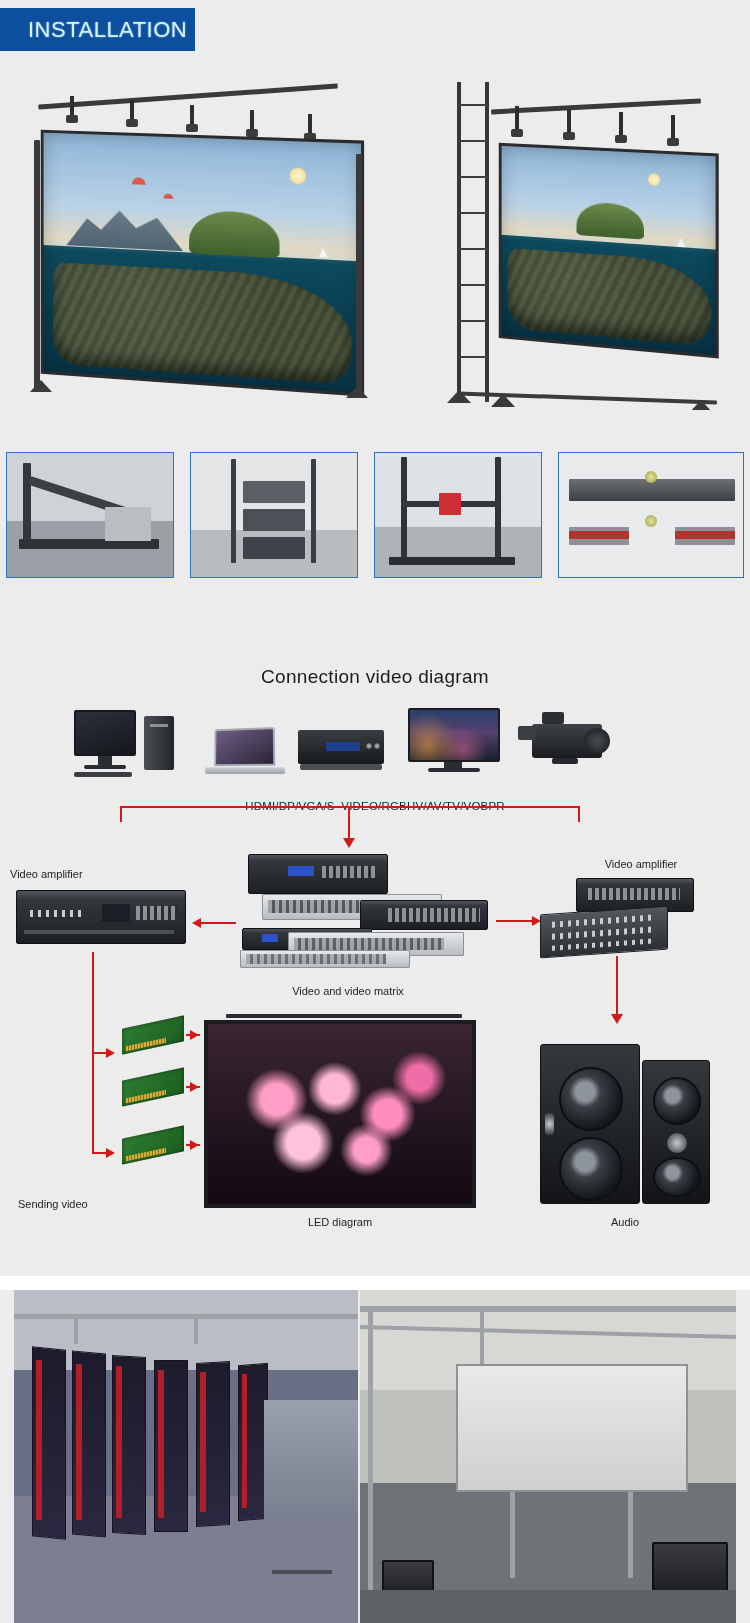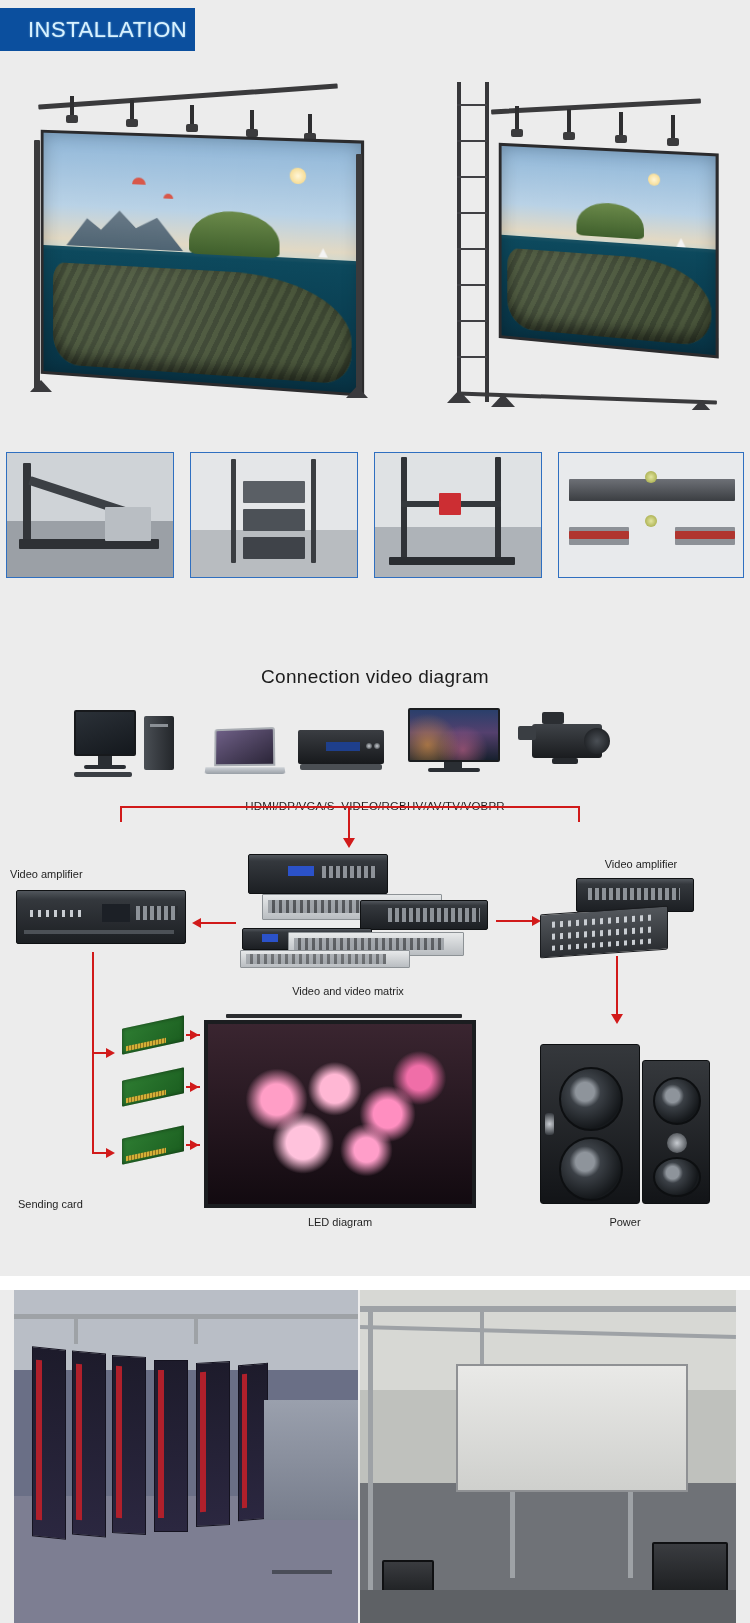--- a/index.html
+++ b/index.html
@@ -362,21 +362,21 @@
       <div class="knobs" style="left:12px; top:52px; width:104px; height:6px; transform:skewY(-4deg);"></div>
       <div class="knobs" style="left:12px; top:64px; width:104px; height:5px; transform:skewY(-4deg);"></div>
     </div>
 
     <div class="redline" style="left:92px; top:352px; width:2px; height:200px;"></div>
     <div class="redline" style="left:92px; top:452px; width:16px; height:2px;"></div>
     <div class="redline" style="left:92px; top:552px; width:16px; height:2px;"></div>
     <div class="arrow-r" style="left:106px; top:448px;"></div>
     <div class="arrow-r" style="left:106px; top:548px;"></div>
 
-    <div class="dg-label" style="left:18px; top:598px; width:120px; text-align:left;">Sending card</div>
+    <div class="dg-label" style="left:18px; top:598px; width:120px; text-align:left;">Sending video</div>
     <div class="dev" style="left:122px; top:418px; width:66px; height:34px;">
       <div class="card-pcb" style="left:0; top:4px; width:62px; height:26px; transform:skewY(-12deg);"></div>
       <div class="card-gold" style="left:4px; top:24px; width:40px; height:5px; transform:skewY(-12deg);"></div>
     </div>
     <div class="dev" style="left:122px; top:470px; width:66px; height:34px;">
       <div class="card-pcb" style="left:0; top:4px; width:62px; height:26px; transform:skewY(-12deg);"></div>
       <div class="card-gold" style="left:4px; top:24px; width:40px; height:5px; transform:skewY(-12deg);"></div>
     </div>
     <div class="dev" style="left:122px; top:528px; width:66px; height:34px;">
       <div class="card-pcb" style="left:0; top:4px; width:62px; height:26px; transform:skewY(-12deg);"></div>
@@ -403,21 +403,21 @@
         <div class="cone" style="left:18px; top:22px; width:64px; height:64px;"></div>
         <div class="cone" style="left:18px; top:92px; width:64px; height:64px;"></div>
         <div class="tweet" style="left:4px; top:68px; width:9px; height:22px; border-radius:3px;"></div>
       </div>
       <div class="speaker" style="left:102px; top:28px; width:68px; height:144px;">
         <div class="cone" style="left:10px; top:16px; width:48px; height:48px;"></div>
         <div class="tweet" style="left:24px; top:72px; width:20px; height:20px;"></div>
         <div class="cone" style="left:10px; top:96px; width:48px; height:40px;"></div>
       </div>
     </div>
-    <div class="dg-label" style="left:540px; top:616px; width:170px;">Power</div>
+    <div class="dg-label" style="left:540px; top:616px; width:170px;">Audio</div>
   </div>
 
   <div class="divider" style="top:1276px;"></div>
 
   <div class="sec-bottom">
 
     <div class="bphoto bp-left">
       <div class="truss-d" style="left:0; top:24px; width:344px; height:5px;"></div>
       <div class="truss-d" style="left:60px; top:28px; width:4px; height:26px;"></div>
       <div class="truss-d" style="left:180px; top:28px; width:4px; height:26px;"></div>

